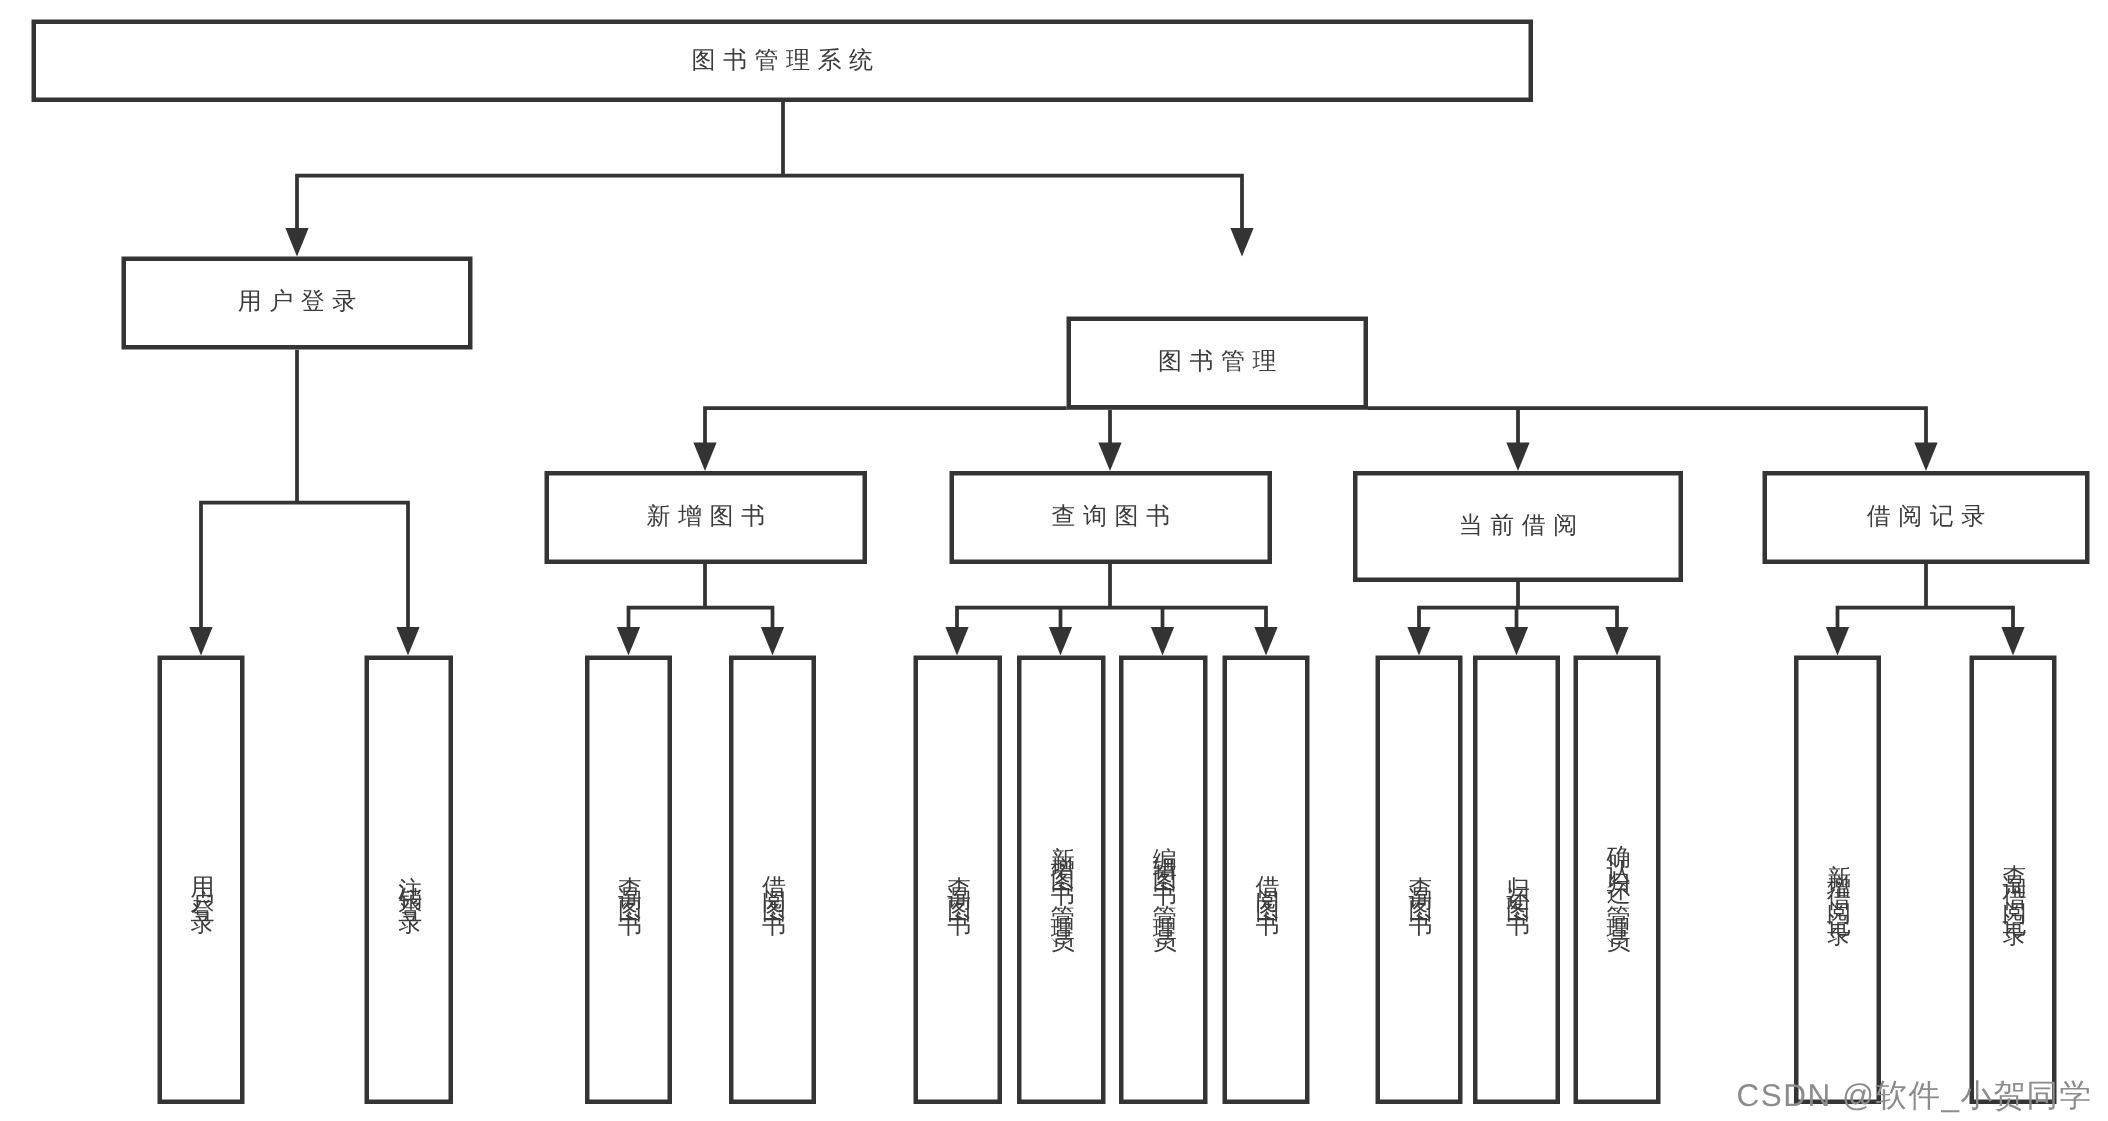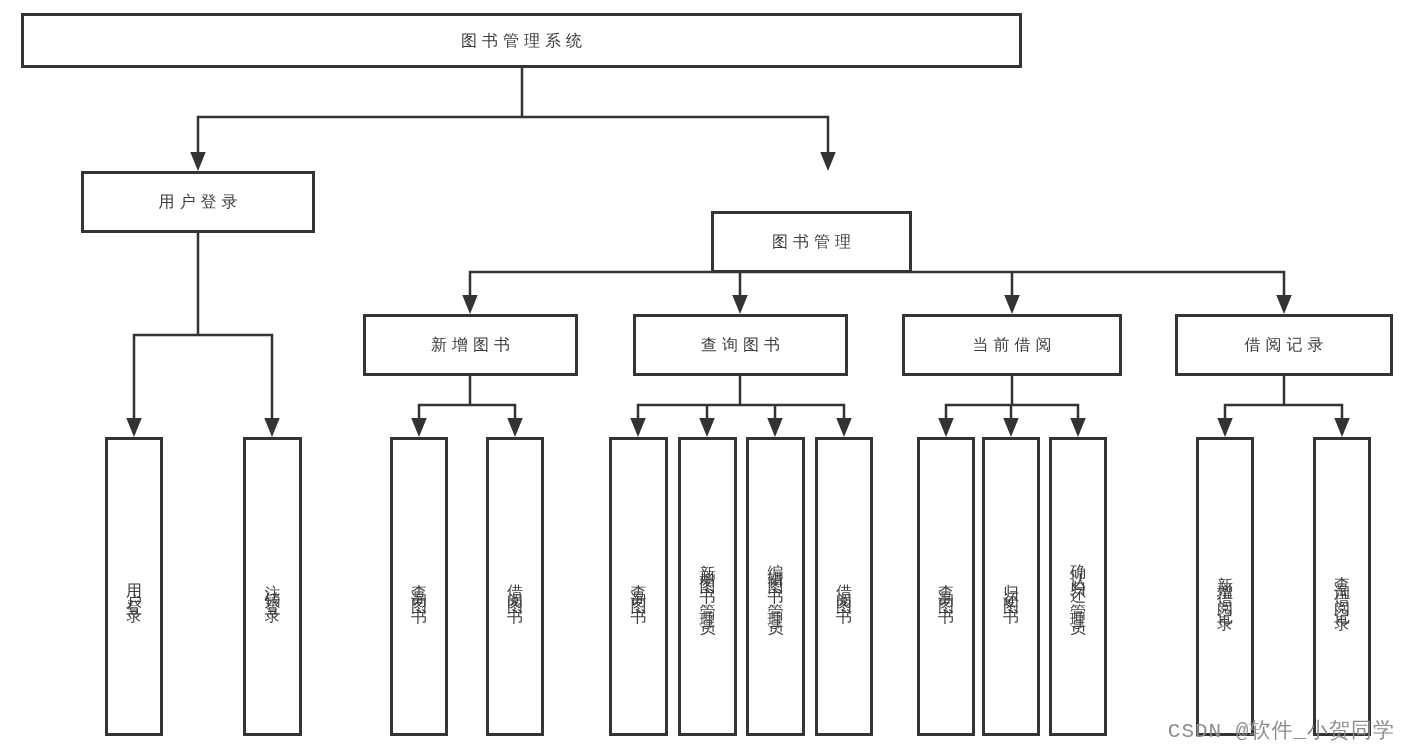--- a/index.html
+++ b/index.html
@@ -80,30 +80,30 @@
       <polygon points="1078,437 1070.25,418 1085.75,418" fill="#333333"></polygon>
       <polygon points="1225,437 1217.25,418 1232.75,418" fill="#333333"></polygon>
       <polygon points="1342,437 1334.25,418 1349.75,418" fill="#333333"></polygon>
     </svg>
   <div id="nodes">
       <div class="node horiz" style="left: 21px; top: 13px; width: 1001px; height: 55px; border-color: rgb(52, 52, 52); color: rgb(60, 60, 60);">图书管理系统</div>
       <div class="node horiz" style="left: 81px; top: 171px; width: 234px; height: 62px; border-color: rgb(52, 52, 52); color: rgb(60, 60, 60);">用户登录</div>
       <div class="node horiz" style="left: 711px; top: 171px; width: 201px; height: 62px; border-color: rgb(52, 52, 52); color: rgb(60, 60, 60); margin-top: 40px;">图书管理</div>
       <div class="node horiz" style="left: 363px; top: 314px; width: 215px; height: 62px; border-color: rgb(52, 52, 52); color: rgb(60, 60, 60);">新增图书</div>
       <div class="node horiz" style="left: 633px; top: 314px; width: 215px; height: 62px; border-color: rgb(52, 52, 52); color: rgb(60, 60, 60);">查询图书</div>
-      <div class="node horiz" style="left: 902px; top: 314px; width: 220px; height: 62px; border-color: rgb(52, 52, 52); color: rgb(60, 60, 60);">当前借阅</div>
+      <div class="node horiz" style="left: 902px; top: 314px; width: 220px; height: 74px; border-color: rgb(52, 52, 52); color: rgb(60, 60, 60);">当前借阅</div>
       <div class="node horiz" style="left: 1175px; top: 314px; width: 218px; height: 62px; border-color: rgb(52, 52, 52); color: rgb(60, 60, 60);">借阅记录</div>
       <div class="node vert" style="left: 105px; top: 437px; width: 58px; height: 299px; border-color: rgb(52, 52, 52); color: rgb(60, 60, 60);">用户登录</div>
       <div class="node vert" style="left: 243px; top: 437px; width: 59px; height: 299px; border-color: rgb(52, 52, 52); color: rgb(60, 60, 60);">注销登录</div>
       <div class="node vert" style="left: 390px; top: 437px; width: 58px; height: 299px; border-color: rgb(52, 52, 52); color: rgb(60, 60, 60);">查询图书</div>
       <div class="node vert" style="left: 486px; top: 437px; width: 58px; height: 299px; border-color: rgb(52, 52, 52); color: rgb(60, 60, 60);">借阅图书</div>
       <div class="node vert" style="left: 609px; top: 437px; width: 59px; height: 299px; border-color: rgb(52, 52, 52); color: rgb(60, 60, 60);">查询图书</div>
       <div class="node vert" style="left: 678px; top: 437px; width: 59px; height: 299px; border-color: rgb(52, 52, 52); color: rgb(60, 60, 60);">新增图书（管理员）</div>
       <div class="node vert" style="left: 746px; top: 437px; width: 59px; height: 299px; border-color: rgb(52, 52, 52); color: rgb(60, 60, 60);">编辑图书（管理员）</div>
       <div class="node vert" style="left: 815px; top: 437px; width: 58px; height: 299px; border-color: rgb(52, 52, 52); color: rgb(60, 60, 60);">借阅图书</div>
       <div class="node vert" style="left: 917px; top: 437px; width: 58px; height: 299px; border-color: rgb(52, 52, 52); color: rgb(60, 60, 60);">查询图书</div>
       <div class="node vert" style="left: 982px; top: 437px; width: 58px; height: 299px; border-color: rgb(52, 52, 52); color: rgb(60, 60, 60);">归还图书</div>
       <div class="node vert" style="left: 1049px; top: 437px; width: 58px; height: 299px; border-color: rgb(52, 52, 52); color: rgb(60, 60, 60);">确认归还（管理员）</div>
       <div class="node vert" style="left: 1196px; top: 437px; width: 58px; height: 299px; border-color: rgb(52, 52, 52); color: rgb(60, 60, 60);">新增借阅记录</div>
       <div class="node vert" style="left: 1313px; top: 437px; width: 58px; height: 299px; border-color: rgb(52, 52, 52); color: rgb(60, 60, 60);">查询借阅记录</div>
     </div>
-  <div class="watermark" style="color: rgb(140, 140, 140); font-family: Liberation Mono, monospace;">CSDN @软件_小贺同学</div>
+  <div class="watermark" style="color: rgb(140, 140, 140);">CSDN @软件_小贺同学</div>
 </div>
 
 </body></html>

